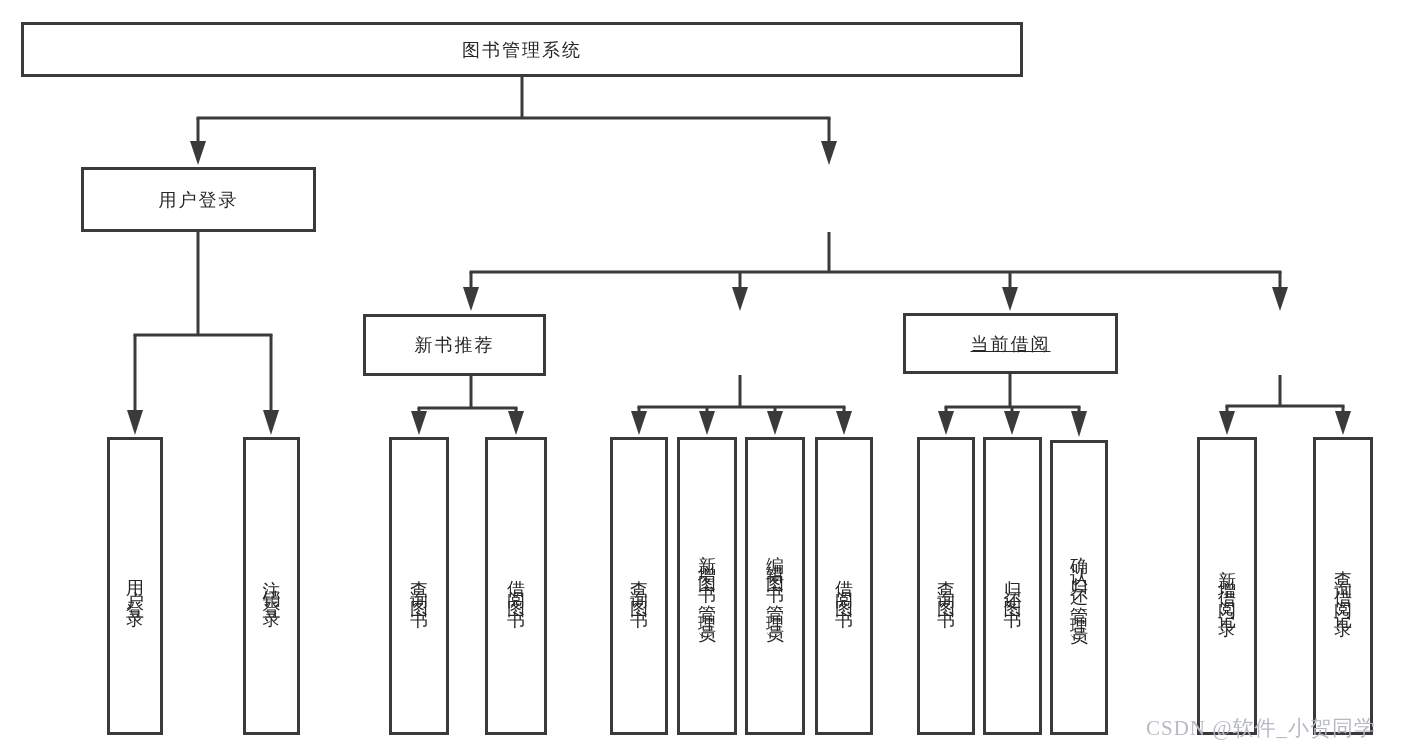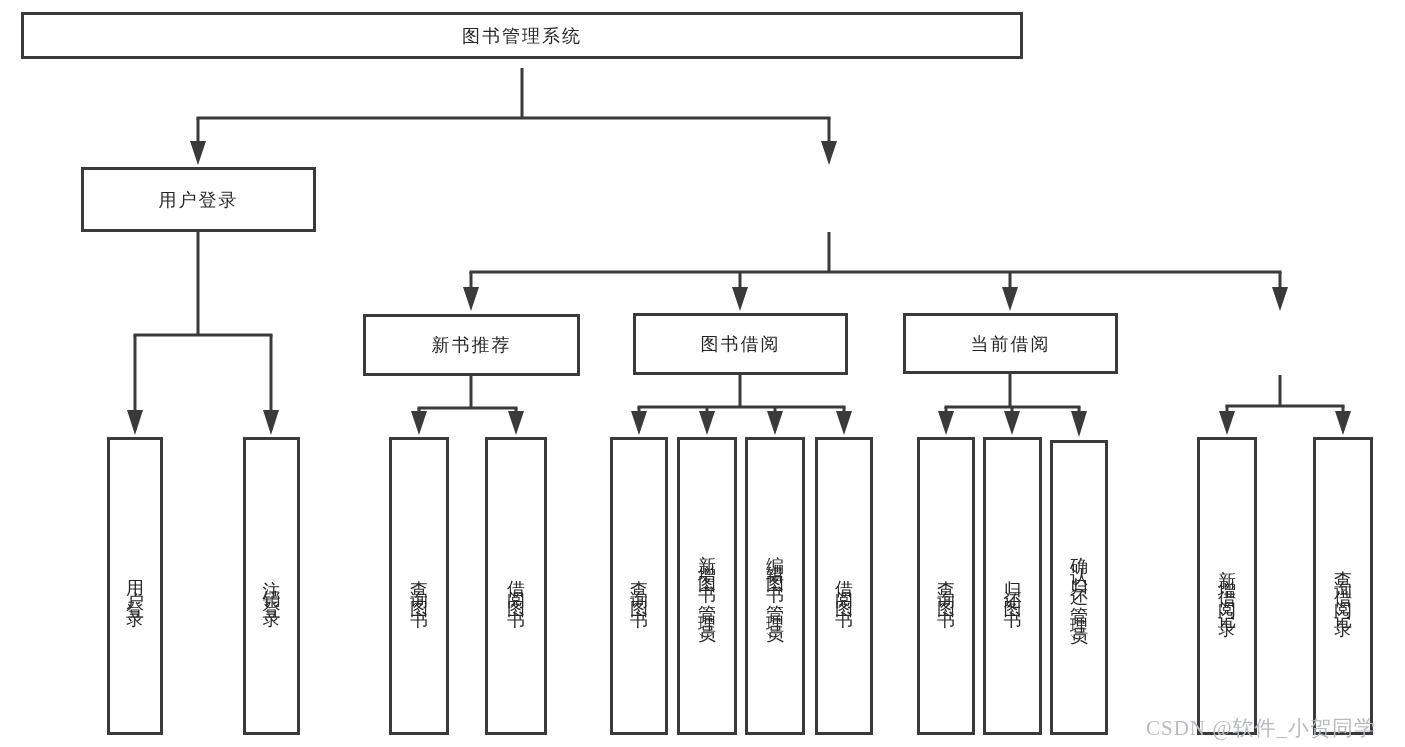--- a/index.html
+++ b/index.html
@@ -110,27 +110,26 @@
       <polygon points="767,411 783,411 775,435"></polygon>
       <polygon points="836,411 852,411 844,435"></polygon>
       <polygon points="938,411 954,411 946,435"></polygon>
       <polygon points="1004,411 1020,411 1012,435"></polygon>
       <polygon points="1071,411 1087,411 1079,437"></polygon>
       <polygon points="1219,411 1235,411 1227,435"></polygon>
       <polygon points="1335,411 1351,411 1343,435"></polygon>
     </g>
   </svg>
 
-  <div class="node hbox" style="left:21px; top:12px; width:1002px; height:47px;">图书管理系统</div>
+  <div class="node hbox" style="left:21px; top:22px; width:1002px; height:55px;">图书管理系统</div>
 
   <div class="node hbox" style="left:81px; top:167px; width:235px; height:65px;">用户登录</div>
 
-  <div class="node hbox" style="left:363px; top:314px; width:217px; height:62px;font-family:Liberation Serif, serif;">新书推荐</div>
-  <div class="node hbox" style="left:633px; top:313px; width:215px; height:62px;">图书借阅</div>
-  <div class="node hbox" style="left:903px; top:313px; width:215px; height:61px;">当前借阅</div>
+  <div class="node hbox" style="left:363px; top:314px; width:183px; height:62px;font-family:Liberation Serif, serif;">新书推荐</div>
+  <div class="node hbox" style="left:903px; top:313px; width:215px; height:61px;text-decoration:underline;">当前借阅</div>
 
   <div class="node vbox" style="left:107px; top:437px; width:56px; height:298px;">用户登录</div>
   <div class="node vbox" style="left:243px; top:437px; width:57px; height:298px;">注销登录</div>
 
   <div class="node vbox" style="left:389px; top:437px; width:60px; height:298px;">查询图书</div>
   <div class="node vbox" style="left:485px; top:437px; width:62px; height:298px;">借阅图书</div>
 
   <div class="node vbox" style="left:610px; top:437px; width:58px; height:298px;">查询图书</div>
   <div class="node vbox" style="left:677px; top:437px; width:60px; height:298px;">新增图书（管理员）</div>
   <div class="node vbox" style="left:745px; top:437px; width:60px; height:298px;">编辑图书（管理员）</div>

